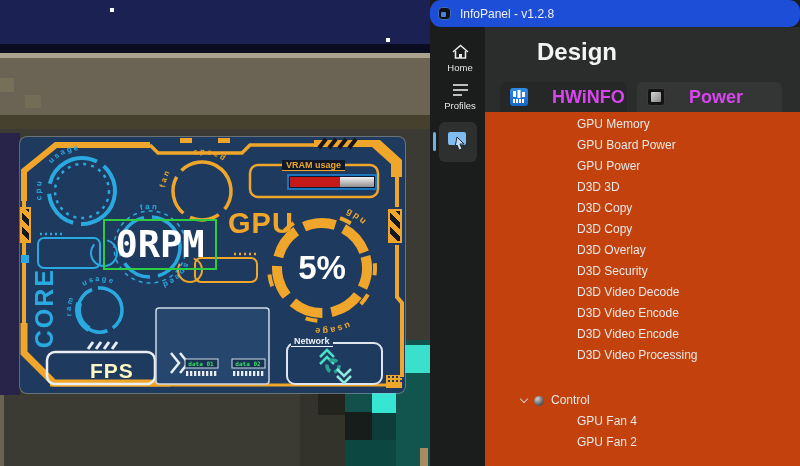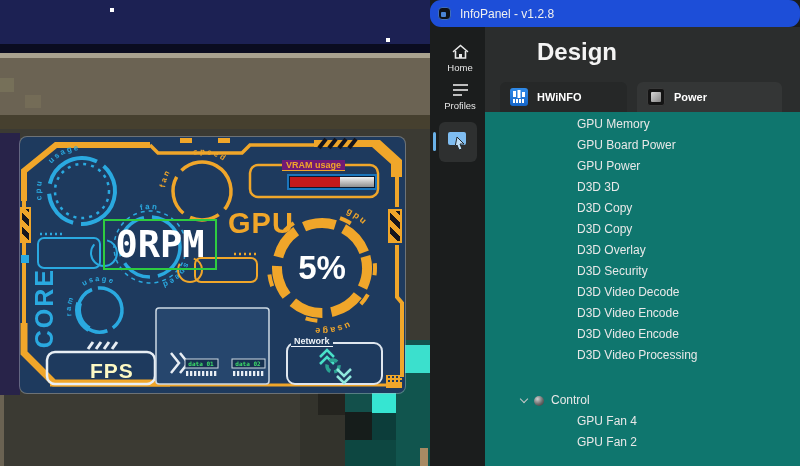--- a/index.html
+++ b/index.html
@@ -31,39 +31,39 @@
       repeating-linear-gradient(90deg,#f0a62a 0 2px,transparent 2px 4px);}
   .lbl{position:absolute;font-weight:bold;white-space:nowrap;}
   .sel-rect{left:83px;top:82px;width:114px;height:51px;border:2px solid #2ecc40;}
   .rpm{left:83px;top:82px;width:114px;height:51px;display:flex;align-items:center;justify-content:center;
        color:#fff;font-family:"DejaVu Sans Mono",monospace;font-size:37px;font-weight:bold;}
   .gpu-big{left:208px;top:70px;color:#f0a62a;font-size:29px;letter-spacing:1px;}
   .pct{left:254px;top:112px;width:96px;text-align:center;color:#fff;font-size:33px;}
   .core{left:10px;top:131px;color:#2aa9e0;font-size:25px;letter-spacing:2px;
         writing-mode:vertical-rl;transform:rotate(180deg);}
   .fps{left:70px;top:222px;color:#fef9c3;font-size:21px;letter-spacing:1px;}
-  .vram-lbl{left:262px;top:23px;color:#f0a62a;font-size:9px;background:#701a75;
+  .vram-lbl{left:262px;top:23px;color:#f0a62a;font-size:9px;background:#0f172a;
             padding:0 4px;border-bottom:1.5px solid #f0a62a;}
   .net-lbl{left:271px;top:199px;color:#eef3f8;font-size:9px;background:#1e3a5e;
            padding:0 3px;border-bottom:1.5px solid #eef3f8;}
 
   
   .appwin{left:430px;top:0;width:370px;height:466px;background:#1b1d1d;}
   .titlebar{left:430px;top:0;width:370px;height:27px;background:#1d4ed8;display:flex;align-items:center;border-radius:11px;}
   .appicon{width:13px;height:13px;margin-left:8px;border:1.5px solid #3f6dbe;border-radius:4px;
            background:#0e1118;position:relative;}
   .appicon i{position:absolute;left:2px;bottom:2px;width:5px;height:5px;background:#4a83d4;border-radius:1px;}
   .apptitle{margin-left:9px;color:#f0f0f0;font-size:12px;}
   .mainarea{left:485px;top:27px;width:315px;height:439px;background:#2b2d2d;}
-  .listarea{left:485px;top:112px;width:315px;height:354px;background:#0f766e;overflow:hidden;
+  .listarea{left:485px;top:112px;width:315px;height:354px;background:#c2410c;overflow:hidden;
             padding-top:2px;color:#e8e8e8;}
   .pgtitle{left:497px;top:38px;color:#f4f4f4;font-size:24px;font-weight:600;margin-left:40px;}
 
   .tab{top:82px;height:30px;border-radius:6px 6px 0 0;display:flex;align-items:center;
-       color:#ffffff;font-weight:bold;font-size:11px;padding-left:10px;gap:9px;}
+       color:#d946ef;font-weight:bold;font-size:18px;padding-left:10px;gap:24px;}
   .tab-hwinfo{left:500px;width:127px;background:#262828;}
   .tab-libre{left:637px;width:145px;background:#343636;}
   .hwicon{width:18px;height:18px;border-radius:3px;background:linear-gradient(#2f8ae8,#1565c8);position:relative;}
   .libicon{width:18px;height:18px;border-radius:3px;background:#141414;border:1px solid #3a3a3a;
            display:flex;align-items:center;justify-content:center;}
   .libicon i{width:10px;height:10px;border-radius:1px;background:linear-gradient(135deg,#d6d6d6,#858585);}
 
   .navitem{left:438px;width:44px;text-align:center;color:#e6e6e6;font-size:9.5px;}
   .nav-sel-box{left:439px;top:122px;width:38px;height:40px;background:#2e3030;border-radius:6px;}
   .nav-accent{left:433px;top:132px;width:3px;height:19px;background:#6ab1e8;border-radius:2px;}

